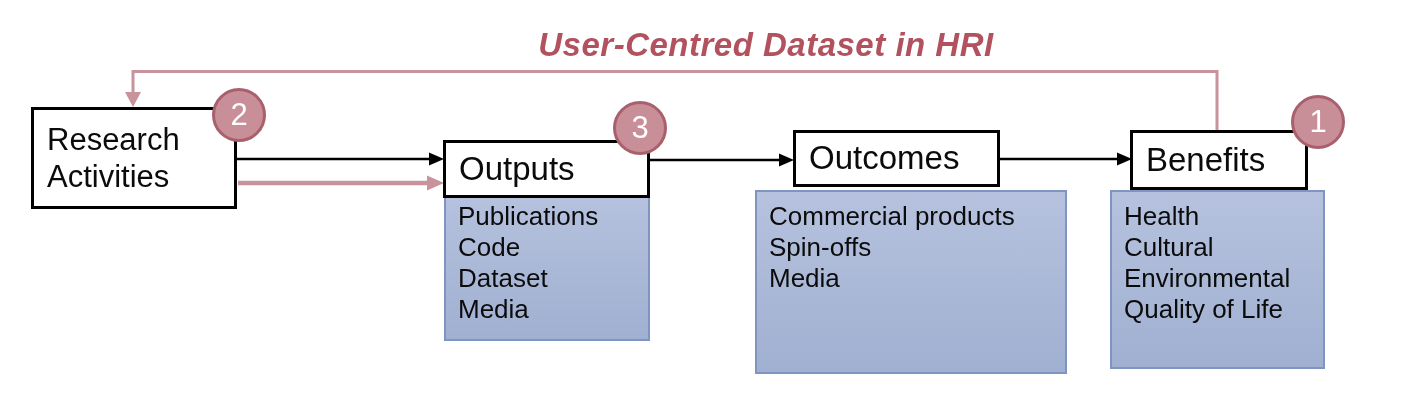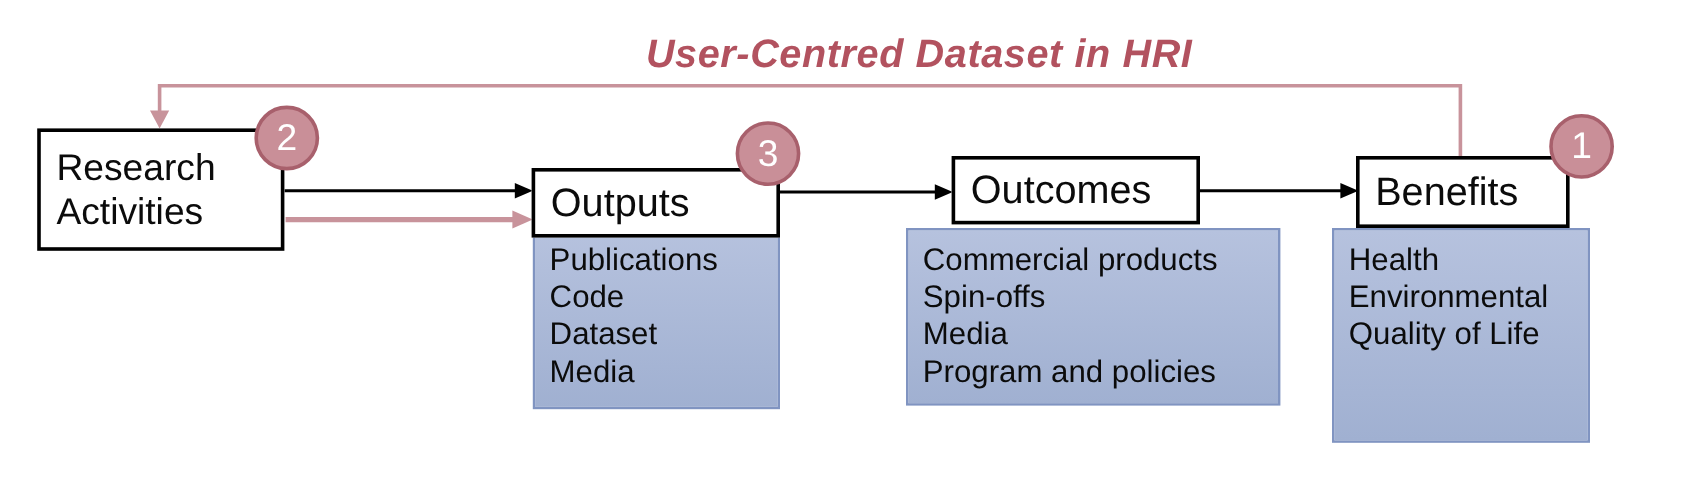--- a/index.html
+++ b/index.html
@@ -87,21 +87,21 @@
     position: absolute;
     background: linear-gradient(to bottom, var(--list-fill-top), var(--list-fill-bottom));
     border: 2px solid var(--list-border);
     box-sizing: border-box;
     padding: 9px 8px 0 12px;
     font-size: 26px;
     line-height: 31px;
     z-index: 1;
   }
   #list-outputs  { left: 444px;  top: 190px; width: 206px; height: 151px; }
-  #list-outcomes { left: 755px;  top: 190px; width: 312px; height: 148px; }
+  #list-outcomes { left: 755px;  top: 190px; width: 312px; height: 184px; }
   #list-benefits { left: 1110px; top: 190px; width: 215px; height: 179px; }
   .list-item { white-space: nowrap; }
 </style>
 </head>
 <body>
 
 <div class="canvas">
 
   <div class="title">User-Centred Dataset in HRI</div>
 
@@ -147,22 +147,22 @@
     <div class="list-item">Publications</div>
     <div class="list-item">Code</div>
     <div class="list-item">Dataset</div>
     <div class="list-item">Media</div>
   </div>
 
   <div class="list-box" id="list-outcomes">
     <div class="list-item">Commercial products</div>
     <div class="list-item">Spin-offs</div>
     <div class="list-item">Media</div>
-    <div class="list-item">Program and policies</div>
   </div>
 
   <div class="list-box" id="list-benefits">
     <div class="list-item">Health</div>
+    <div class="list-item">Cultural</div>
     <div class="list-item">Environmental</div>
     <div class="list-item">Quality of Life</div>
   </div>
 
 </div>
 
 </body></html>

